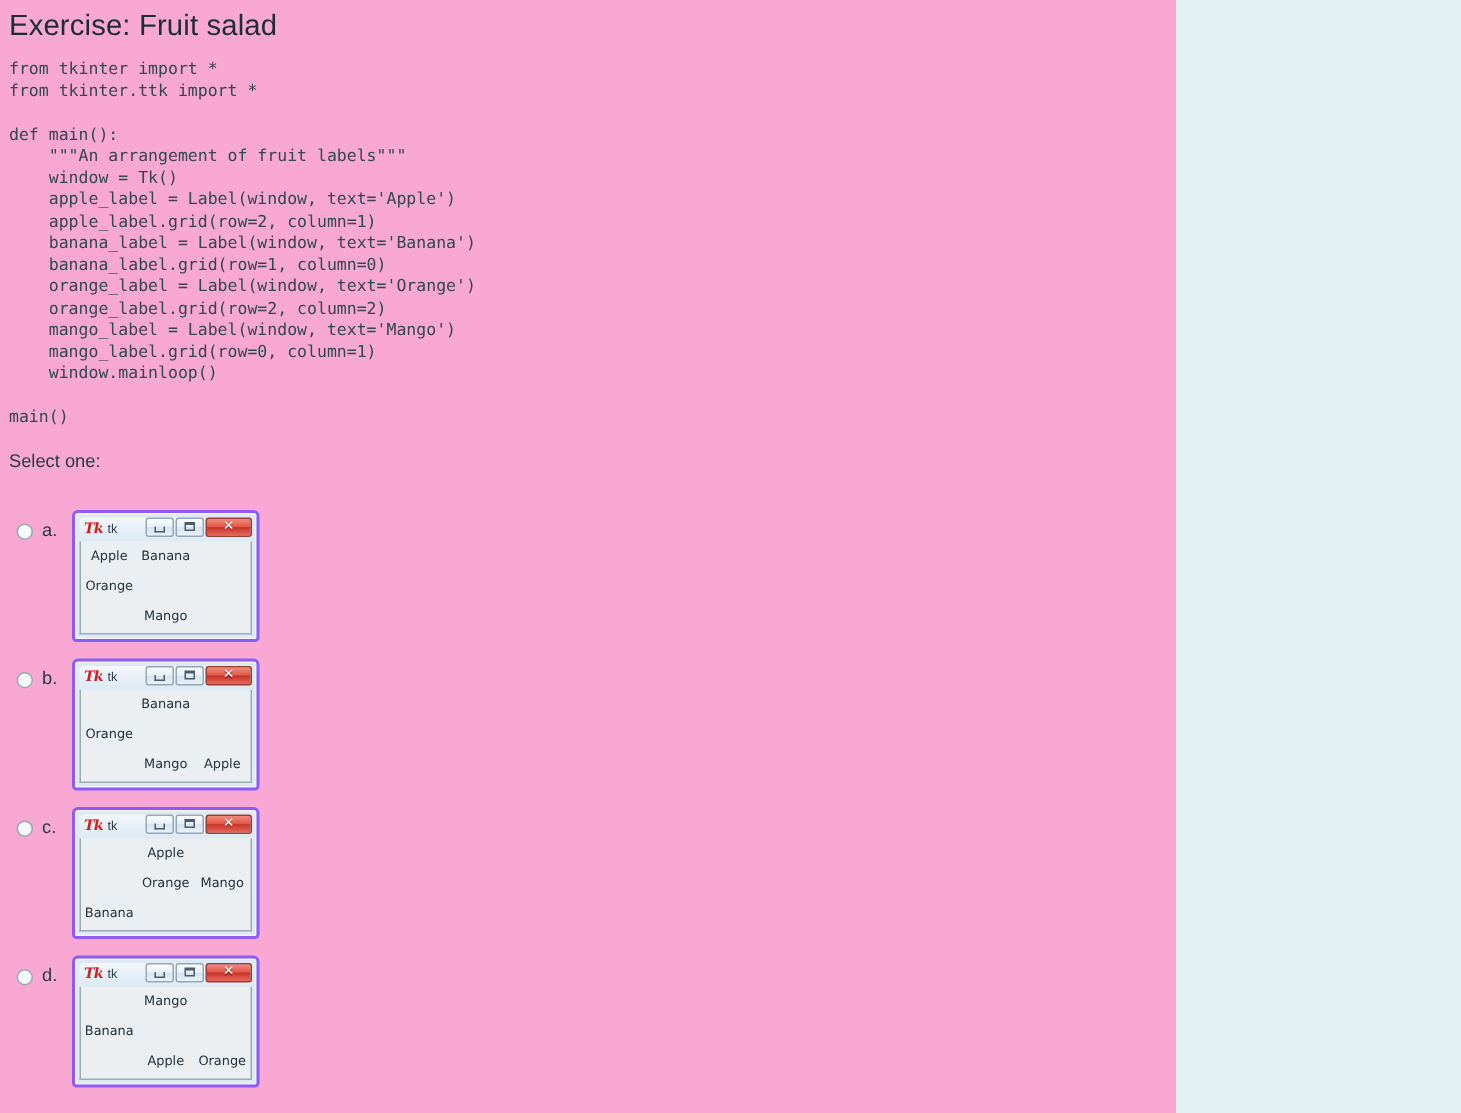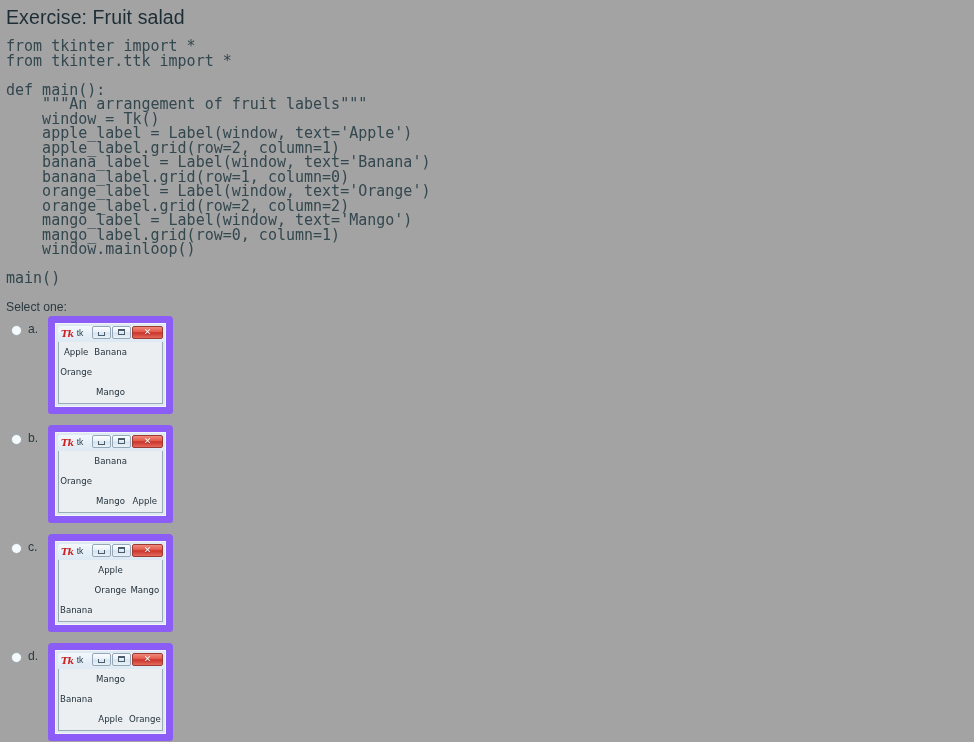--- a/index.html
+++ b/index.html
@@ -8,51 +8,51 @@
     margin: 0;
     padding: 0;
     width: 974px;
     height: 742px;
     background: #e3f0f4;
     font-family: "Liberation Sans", sans-serif;
     color: #2b3a42;
     overflow: hidden;
   }
   .page {
-    width: 974px;
+    width: 784px;
     height: 742px;
-    background: #a3a3a3;
+    background: #f9a8d4;
     padding: 6px 0 0 6px;
     position: relative;
   }
   .page-title {
     font-size: 19.5px;
     font-weight: 400;
     color: #1d2d35;
     margin: 0 0 10px 0;
     letter-spacing: 0.1px;
   }
   .prompt-text {
     font-size: 12.3px;
     color: #2b3a42;
     margin: 0 0 12px 0;
     line-height: 1.35;
   }
   .code-block {
     font-family: "DejaVu Sans Mono", "Liberation Mono", monospace;
-    font-size: 15px;
+    font-size: 11px;
     line-height: 14.5px;
     color: #33474f;
     white-space: pre;
     margin: 0 0 14px 0;
   }
   .select-one {
     font-size: 12.2px;
     color: #2b3a42;
-    margin: 0 0 2px 0;
+    margin: 0 0 26px 0;
   }
   
   .answers { margin: 0; padding: 0; }
   .answer-row {
     display: flex;
     align-items: flex-start;
     margin-bottom: 11px;
     min-height: 88px;
   }
   .radio {
@@ -69,21 +69,21 @@
     font-size: 12.2px;
     color: #2b3a42;
     width: 20px;
     margin-top: 6px;
     flex: 0 0 auto;
   }
   
   .tk-window {
     width: 125px;
     background: #dfe9f2;
-    border: 7px solid #8b5cf6;
+    border: 2px solid #8b5cf6;
     border-radius: 4px 4px 3px 3px;
     padding: 3px;
     box-shadow: 0 0 0 1px rgba(255,255,255,0.55) inset;
     flex: 0 0 auto;
   }
   .tk-titlebar {
     height: 16px;
     display: flex;
     align-items: center;
     background: linear-gradient(180deg,#f3f8fc 0%, #e6eff7 52%, #dde9f3 100%);

